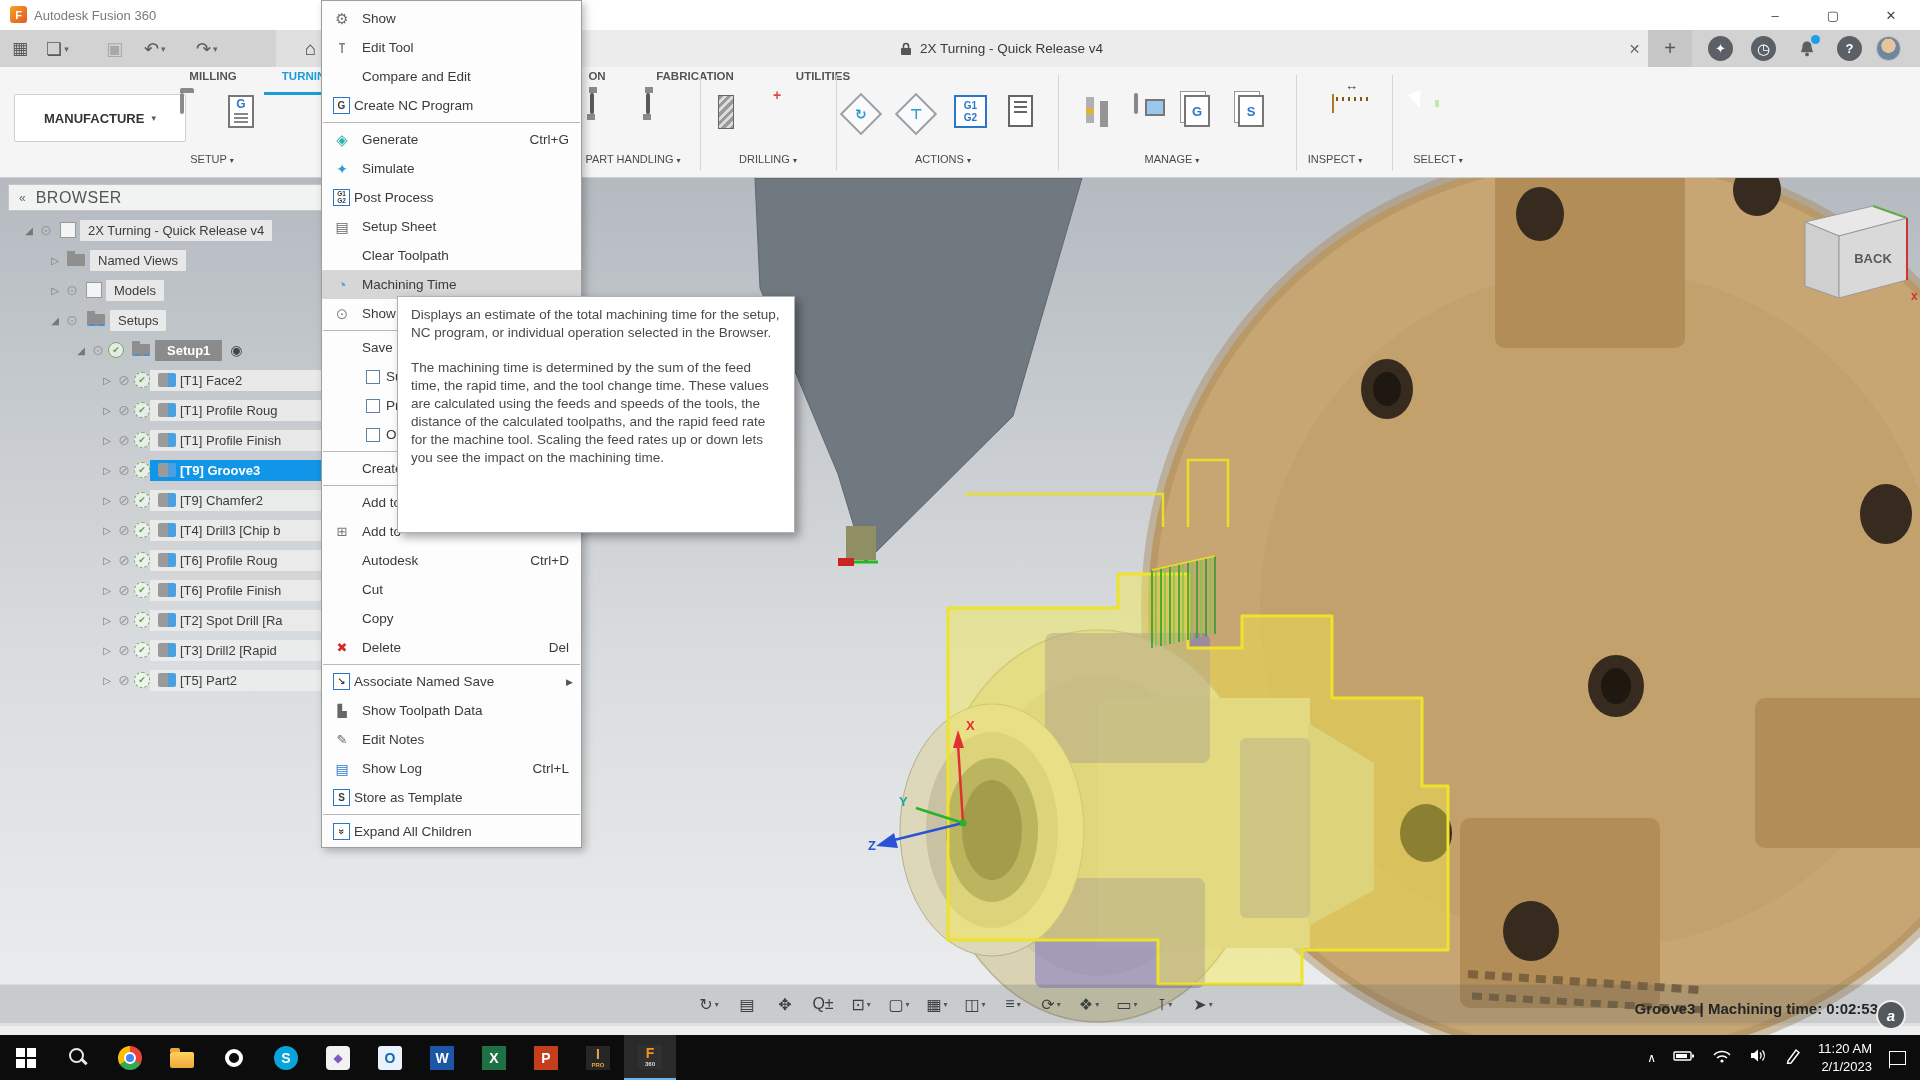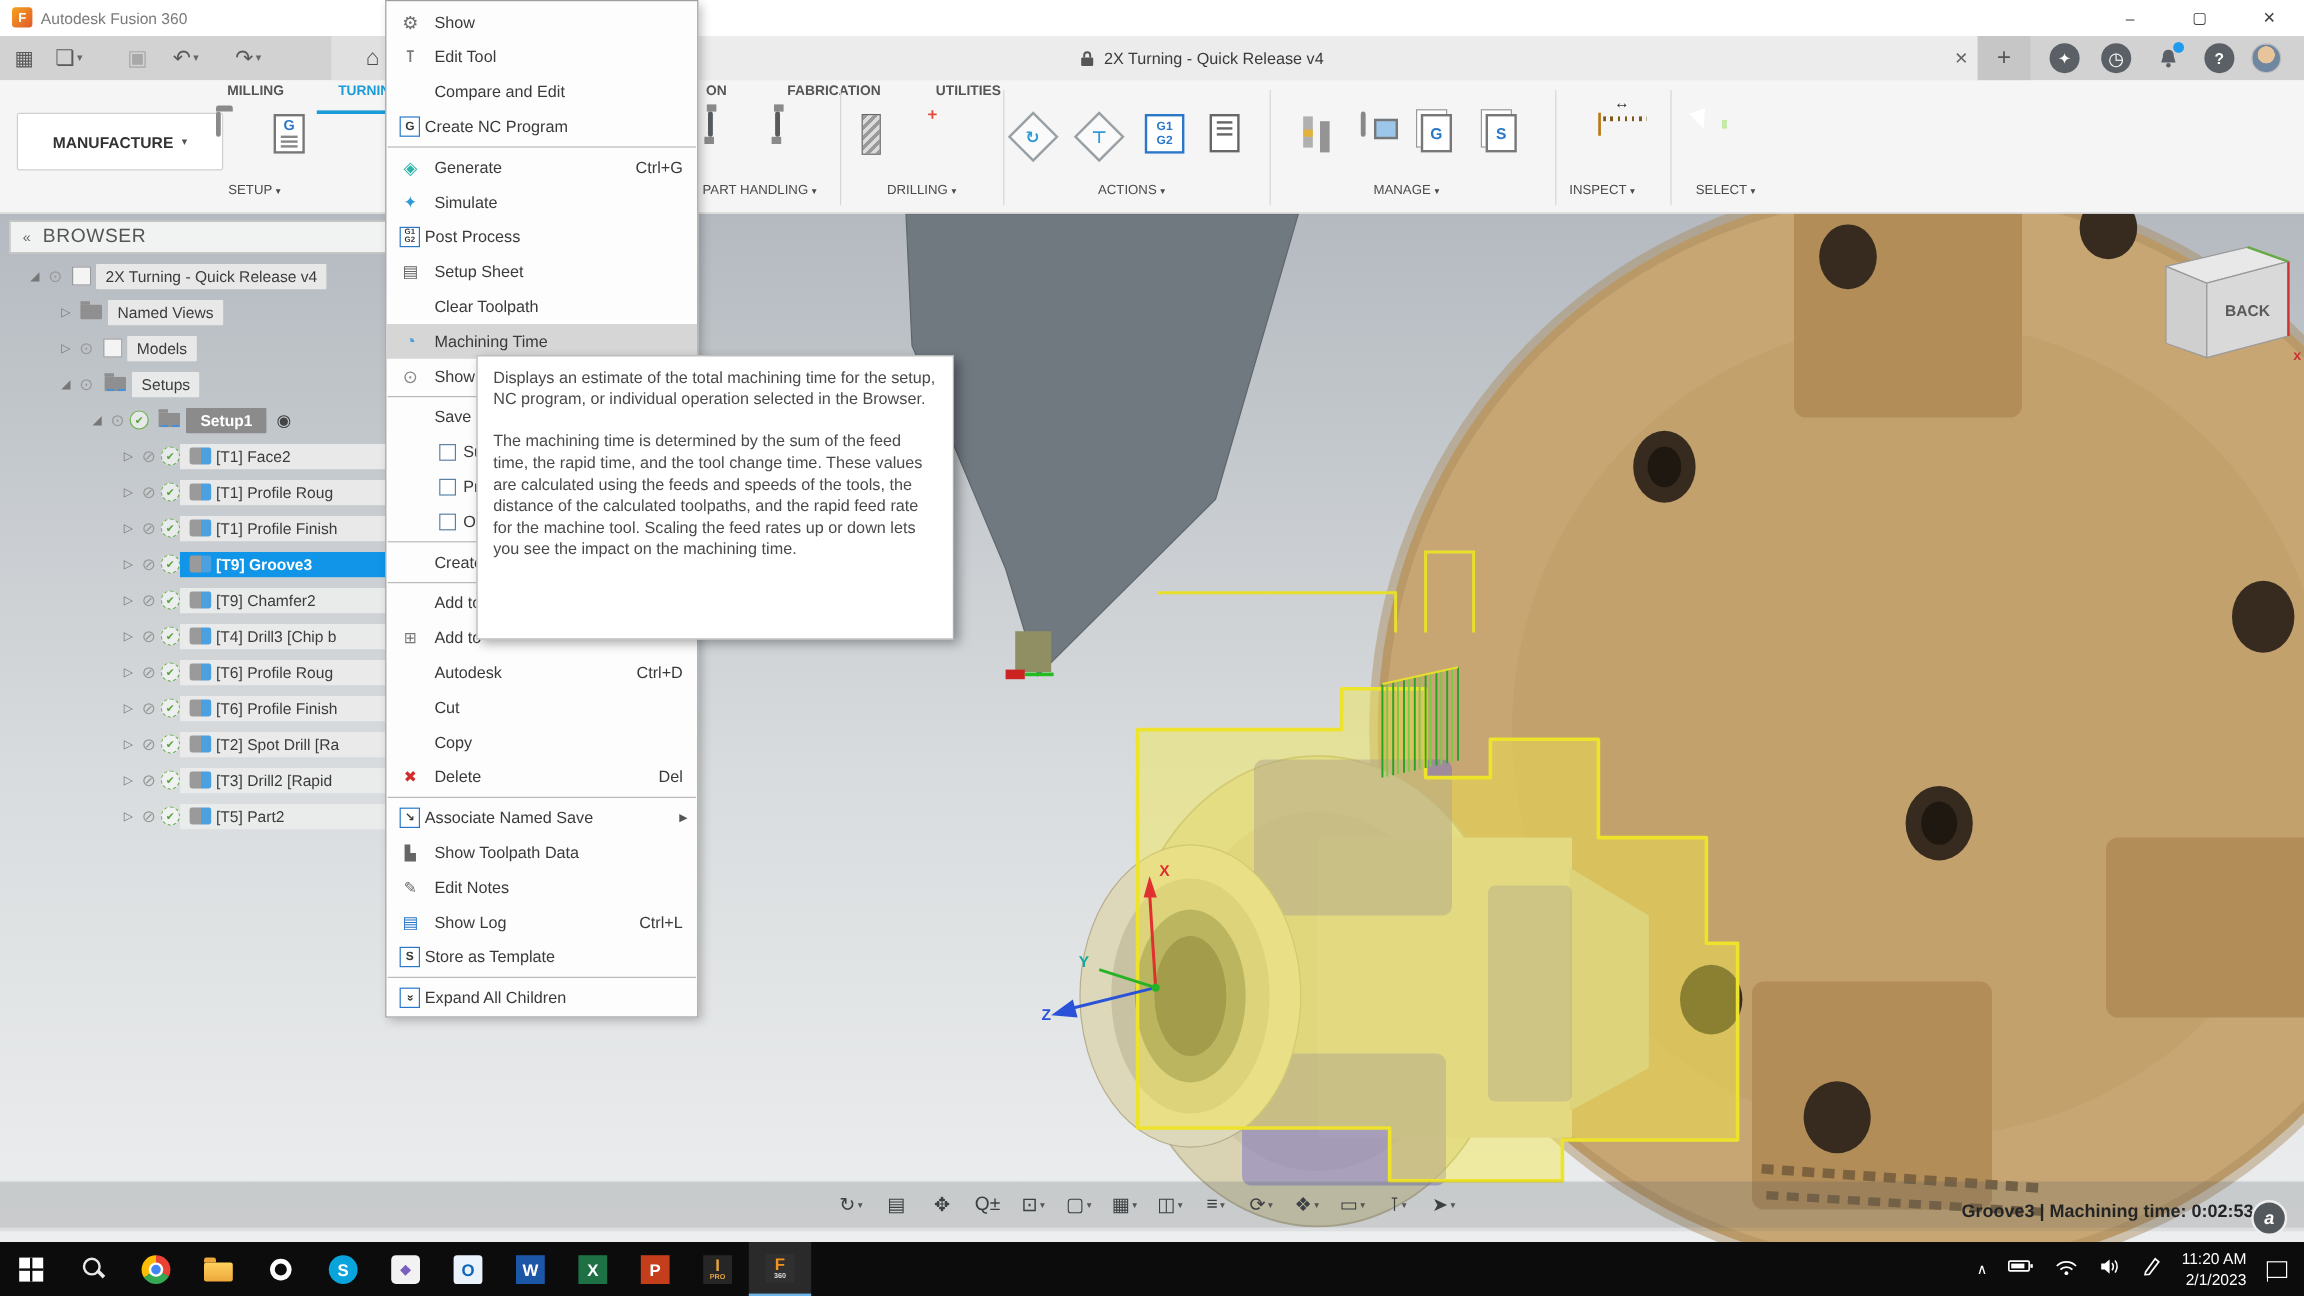--- a/index.html
+++ b/index.html
@@ -549,21 +549,21 @@
 
   <div id="ribbon">
     <div id="ws-btn">
       <span>MANUFACTURE</span>
         <span class="dd">▾</span>
     </div>
     <span class="rtab" style="left:176px;width:74px">MILLING</span>
     <span class="rtab active" style="left:264px;width:88px">TURNING</span>
     <span class="rtab" style="left:584px;width:26px">ON</span>
     <span class="rtab" style="left:642px;width:106px">FABRICATION</span>
-    <span class="rtab" style="left:764px;width:86px">UTILITIES</span>
+    <span class="rtab" style="left:780px;width:86px">UTILITIES</span>
 
     <span class="ric ric-folder" style="left:180px"></span>
     <span class="ric ric-doc" style="left:228px">G</span>
     <span class="ric ric-cyl" style="left:586px"></span>
     <span class="ric ric-cyl" style="left:638px"></span>
     <span class="ric ric-drill" style="left:718px"></span>
     <span class="ric ric-plug" style="left:770px"></span>
     <span class="ric ric-dia" style="left:846px">
         <span>↻</span>
       </span>

